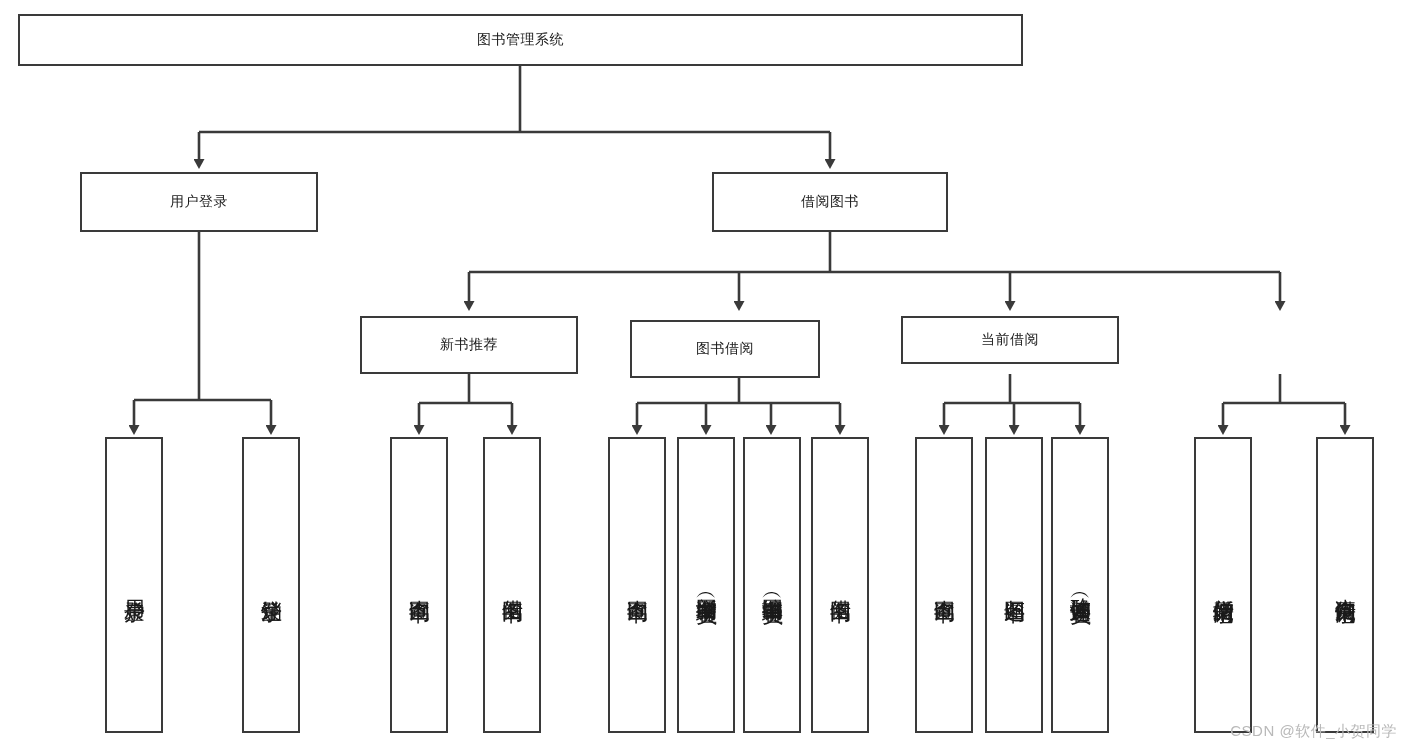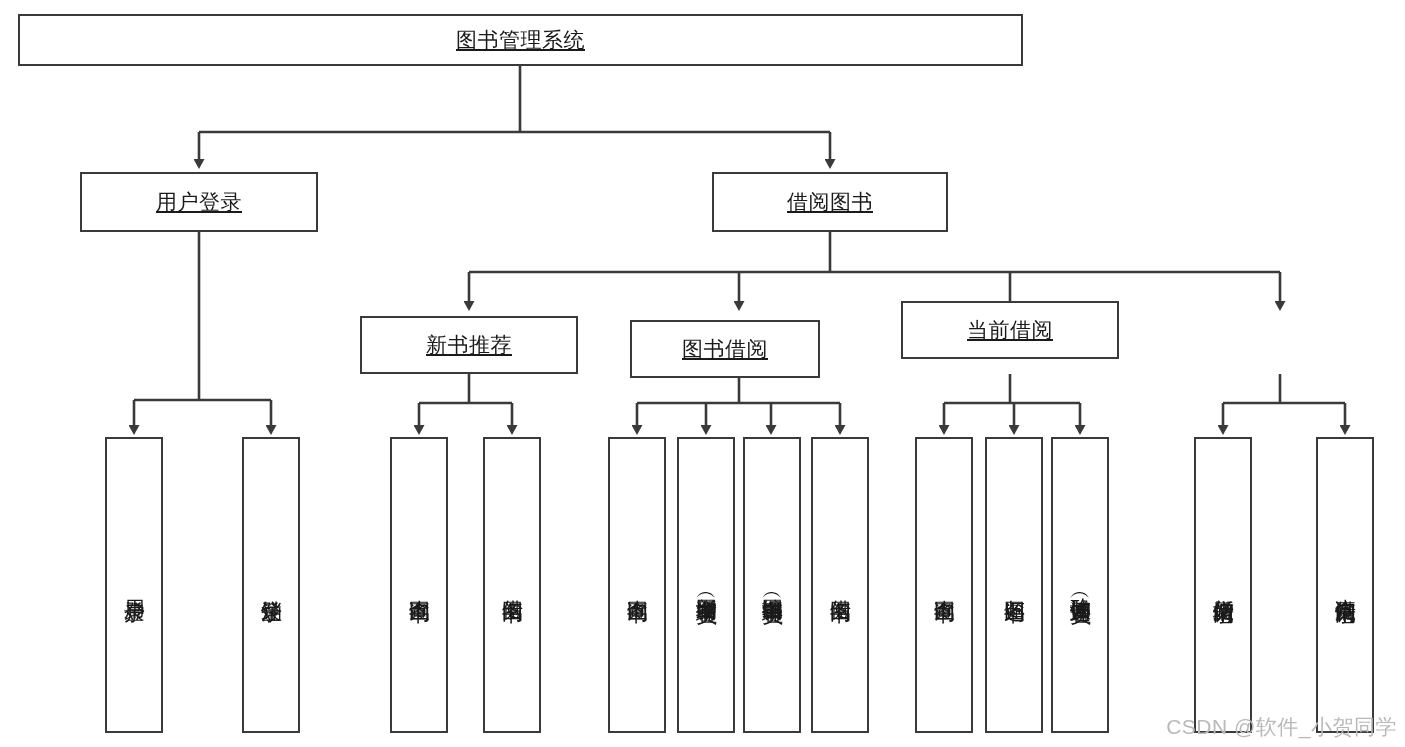--- a/index.html
+++ b/index.html
@@ -29,44 +29,43 @@
     position: absolute;
     box-sizing: border-box;
     border: 2px solid #3a3a3a;
     background: #ffffff;
     display: flex;
     align-items: center;
     justify-content: center;
     color: #1a1a1a;
   }
   .node.horiz {
-    font-size: 21px;
+    font-size: 14px;
     letter-spacing: 0.5px;
-    text-decoration: underline;
   }
   .node.vert {
     writing-mode: vertical-rl;
     text-orientation: upright;
     font-size: 21px;
     line-height: 1.18;
     padding: 6px 0;
     letter-spacing: 1px;
     white-space: normal;
   }
   .node.vert .vtext {
     writing-mode: vertical-rl;
     text-orientation: upright;
     display: block;
     max-height: 100%;
   }
   #watermark {
     position: absolute;
     right: 8px;
     bottom: 6px;
-    font-size: 21px;
+    font-size: 15px;
     color: #b9b9b9;
     letter-spacing: 0.5px;
     user-select: none;
   }
 </style>
 </head>
 <body>
 
 <div id="canvas">
 
@@ -130,21 +129,21 @@
   <div class="node horiz" style="left:712px; top:172px; width:236px; height:60px;">
     <span>借阅图书</span>
   </div>
 
   <div class="node horiz" style="left:360px; top:316px; width:218px; height:58px;">
     <span>新书推荐</span>
   </div>
   <div class="node horiz" style="left:630px; top:320px; width:190px; height:58px;">
     <span>图书借阅</span>
   </div>
-  <div class="node horiz" style="left:901px; top:301px; width:218px; height:58px;">
+  <div class="node horiz" style="left:901px; top:316px; width:218px; height:48px;">
     <span>当前借阅</span>
   </div>
 
   <div class="node vert" style="left:105px; top:437px; width:58px; height:296px;">
     <span class="vtext">用户登录</span>
   </div>
   <div class="node vert" style="left:242px; top:437px; width:58px; height:296px;">
     <span class="vtext">注销登录</span>
   </div>
 

